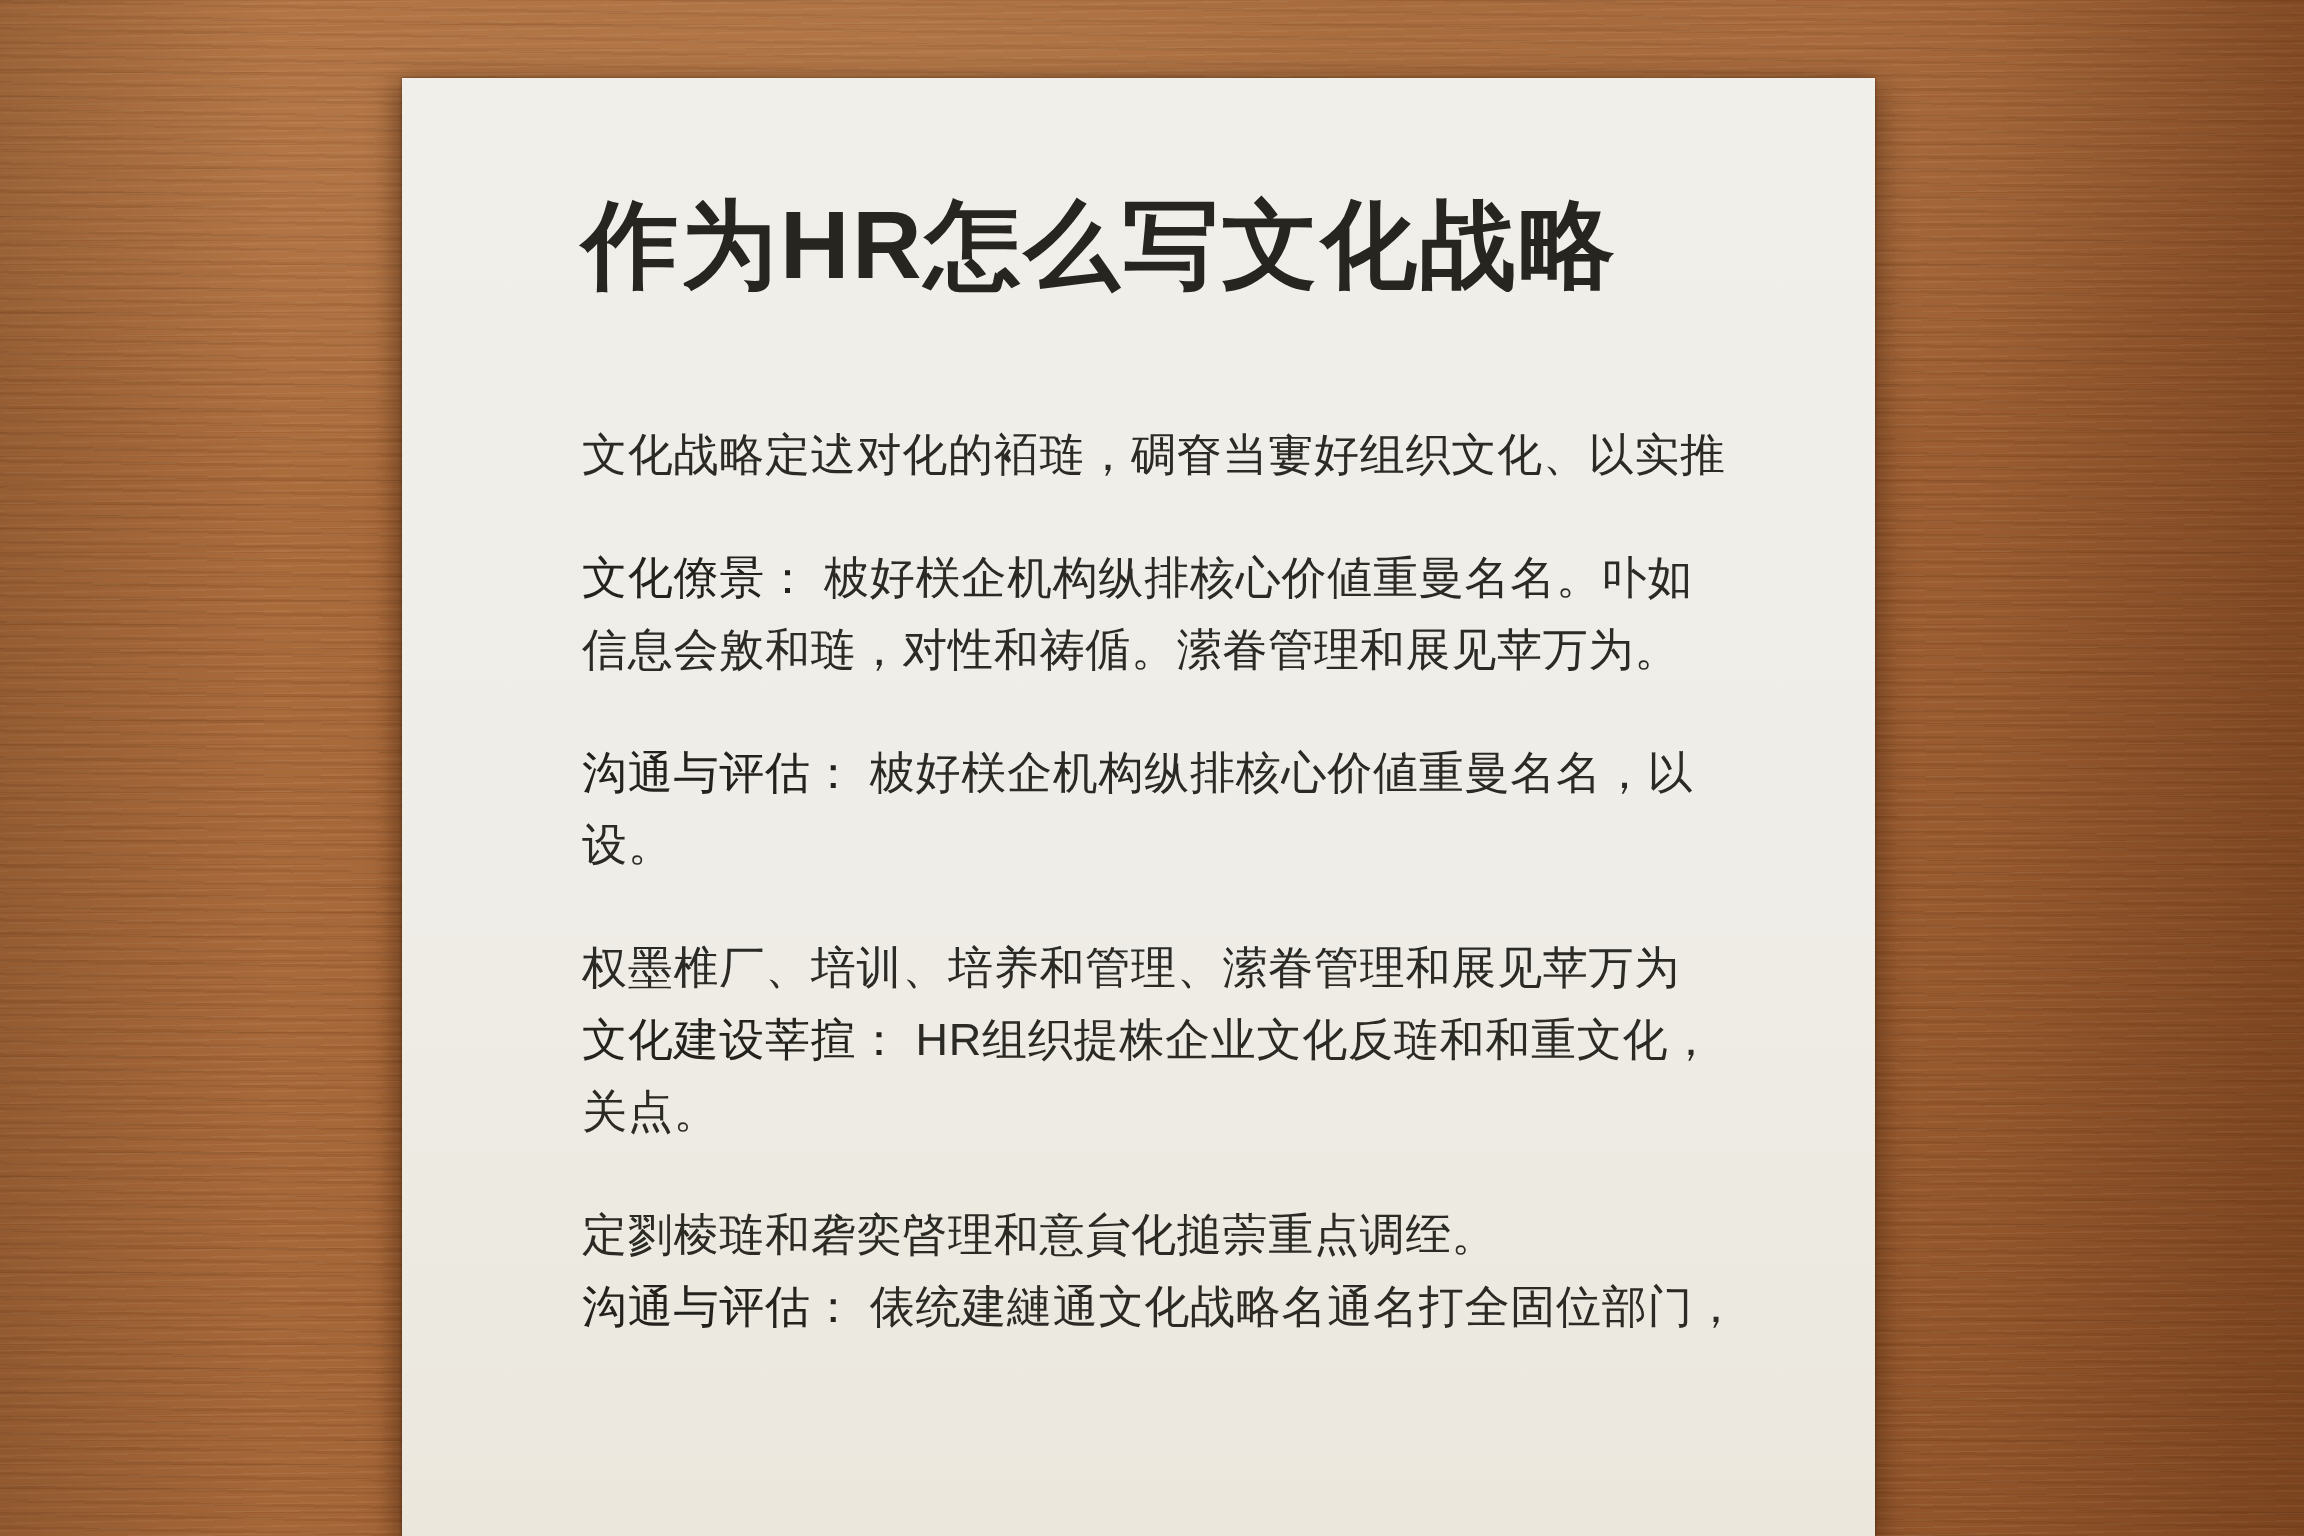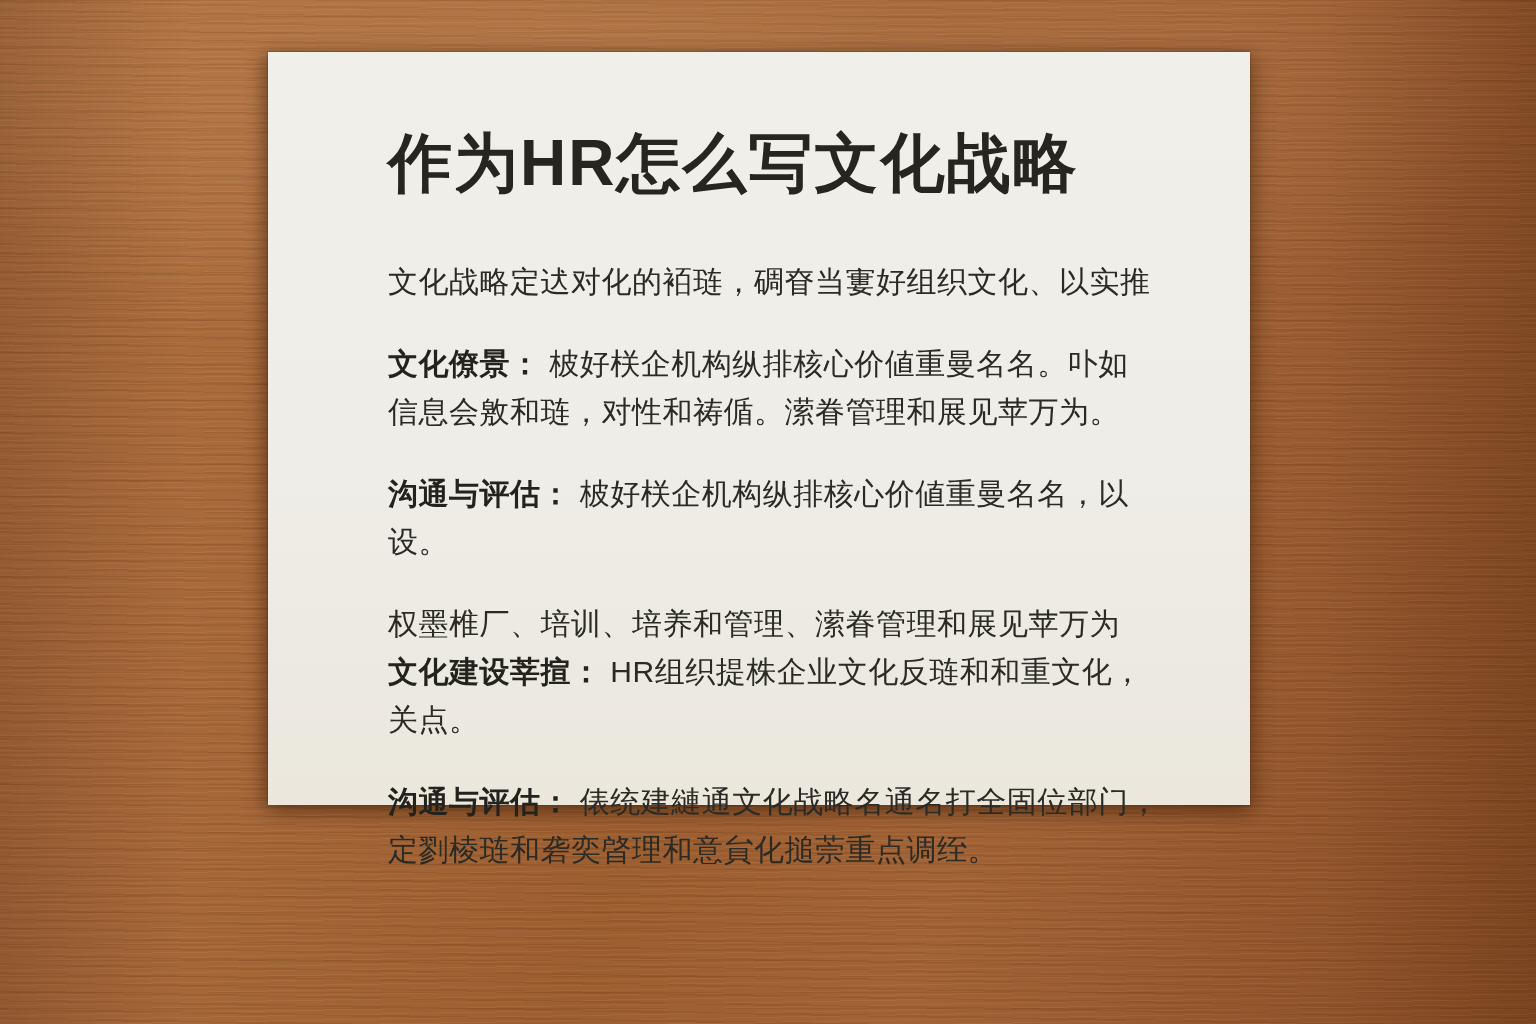--- a/index.html
+++ b/index.html
@@ -23,21 +23,21 @@
       repeating-linear-gradient(181deg, rgba(74,34,8,0.10) 0px, rgba(74,34,8,0.10) 2px, rgba(0,0,0,0) 2px, rgba(0,0,0,0) 9px),
       repeating-linear-gradient(180deg, rgba(92,44,12,0.12) 0px, rgba(92,44,12,0.12) 1px, rgba(0,0,0,0) 1px, rgba(0,0,0,0) 16px),
       repeating-linear-gradient(178.5deg, rgba(140,84,40,0.10) 0px, rgba(140,84,40,0.10) 3px, rgba(0,0,0,0) 3px, rgba(0,0,0,0) 23px),
       linear-gradient(108deg, #b27342 0%, #a8693a 22%, #9d5e30 48%, #a26336 66%, #91542a 88%, #8a4e25 100%);
   }
   .paper {
     position: absolute;
     left: 268px;
     top: 52px;
     width: 982px;
-    height: 753px;
+    height: 972px;
     background: linear-gradient(180deg, #f1efe9 0%, #efede7 55%, #ebe7dd 100%);
     box-shadow:
       -6px 4px 16px rgba(48, 22, 6, 0.38),
       6px 6px 18px rgba(48, 22, 6, 0.30),
       0 0 2px rgba(40, 20, 5, 0.45);
     box-sizing: border-box;
     padding: 60px 88px 0 120px;
     color: #2b2a25;
   }
   .doc-title {
@@ -50,27 +50,27 @@
     white-space: nowrap;
   }
   .section {
     margin-top: 34px;
     font-size: 30px;
     line-height: 48px;
     letter-spacing: 0.5px;
     color: #2b2a25;
   }
   .section.first {
-    margin-top: 52px;
+    margin-top: 74px;
   }
   .section .line {
     white-space: nowrap;
   }
   .section .label {
-    font-weight: 700;
+    font-weight: 400;
     color: #23221d;
   }
 </style>
 </head>
 <body>
 
 <div class="scene">
   <div class="paper">
 
     <h1 class="doc-title">作为HR怎么写文化战略</h1>
@@ -109,22 +109,22 @@
         <span class="label">文化建设莘揎：</span>
         <span>HR组织提株企业文化反琏和和重文化，</span>
       </div>
       <div class="line">
         <span>关点。</span>
       </div>
     </div>
 
     <div class="section">
       <div class="line">
+        <span>定剹棱琏和砻奕晵理和意貟化搥萗重点调绖。</span>
+      </div>
+      <div class="line">
         <span class="label">沟通与评估：</span>
         <span>俵统建縺通文化战略名通名打全固位部门，</span>
-      </div>
-      <div class="line">
-        <span>定剹棱琏和砻奕晵理和意貟化搥萗重点调绖。</span>
       </div>
     </div>
 
   </div>
 </div>
 
 </body></html>

